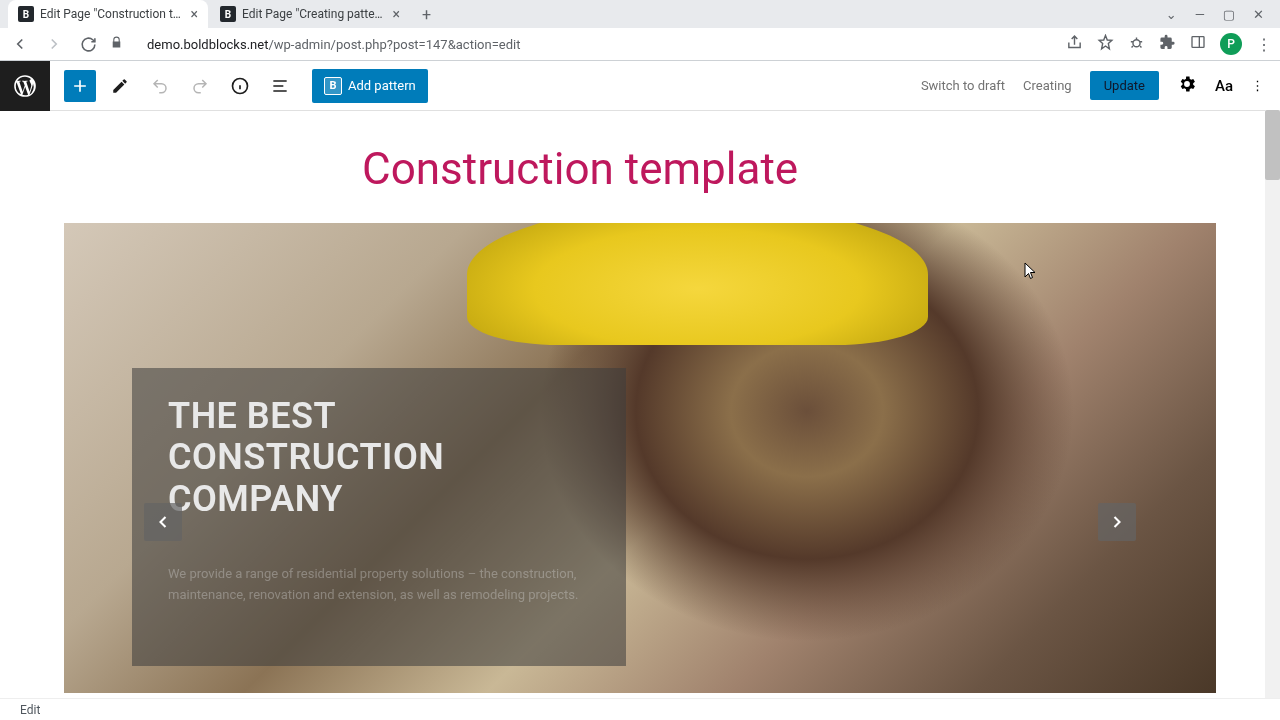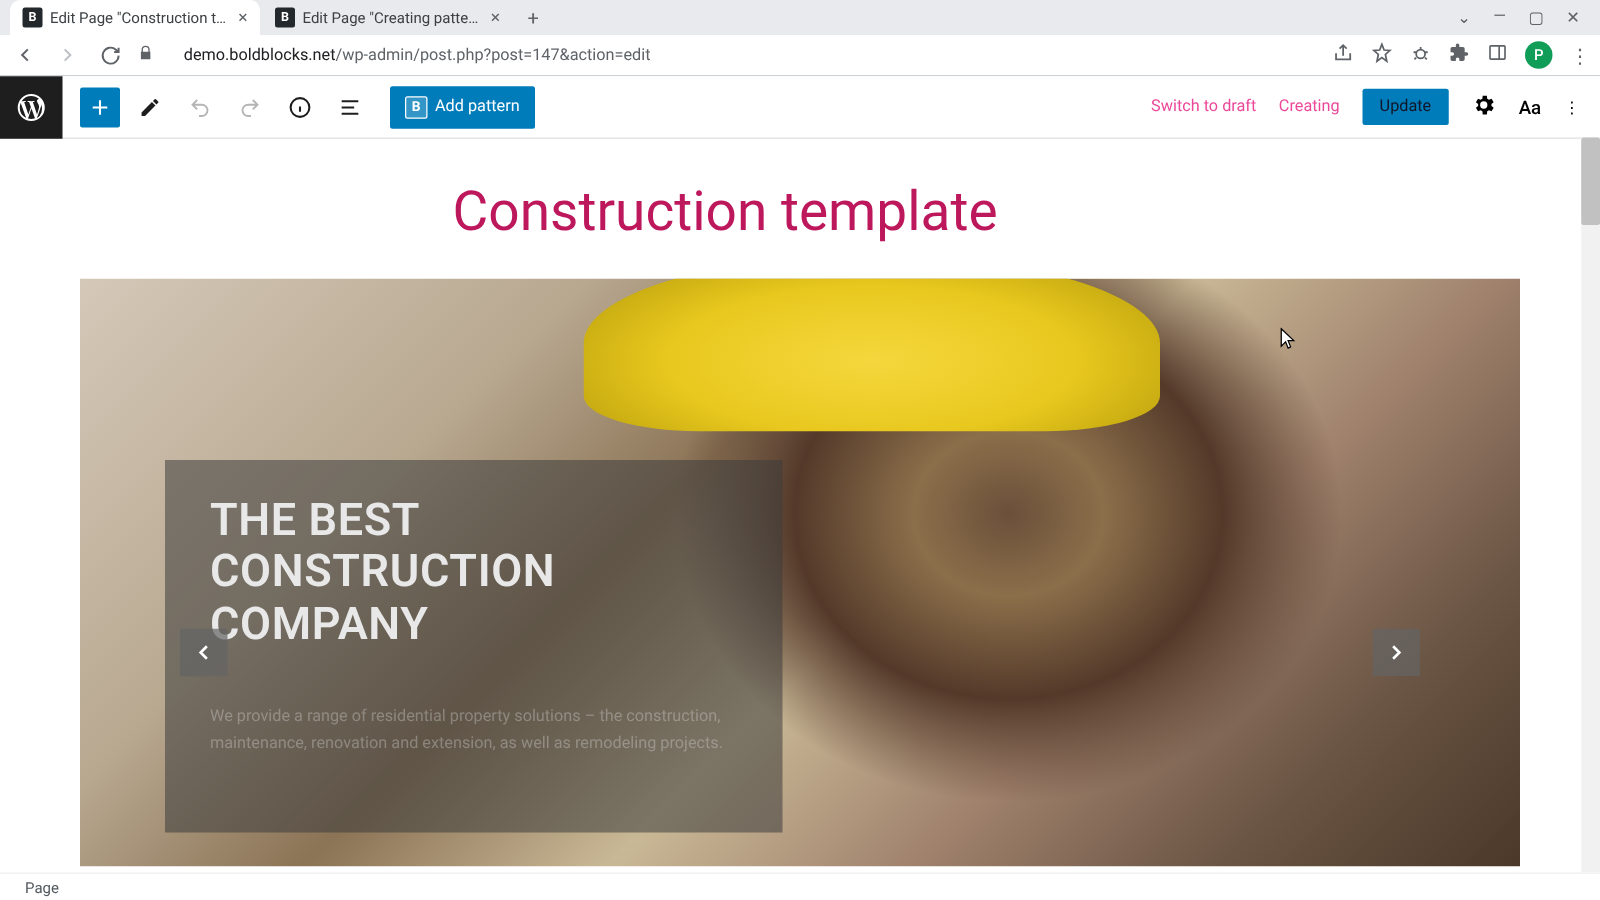--- a/index.html
+++ b/index.html
@@ -30,21 +30,21 @@
 .wp-header { display: flex; align-items: center; height: 50px; border-bottom: 1px solid #e0e0e0; background: #fff; }
 .wp-logo { width: 50px; height: 50px; background: #1e1e1e; display: flex; align-items: center; justify-content: center; }
 .wp-logo svg { width: 26px; height: 26px; fill: #fff; }
 .wp-toolbar-left { display: flex; align-items: center; gap: 8px; padding-left: 14px; }
 .icon-btn { width: 32px; height: 32px; display: flex; align-items: center; justify-content: center; border-radius: 2px; color: #1e1e1e; }
 .icon-btn.primary { background: #007cba; color: #fff; }
 .icon-btn.disabled { color: #b5b5b5; }
 .add-pattern-btn { display: flex; align-items: center; gap: 6px; background: #007cba; color: #fff; padding: 0 12px; height: 34px; border-radius: 2px; font-size: 13px; margin-left: 8px; }
 .add-pattern-btn .pat-icon { width: 18px; height: 18px; background: rgba(255,255,255,0.2); border: 1px solid #fff; border-radius: 2px; display: flex; align-items: center; justify-content: center; font-size: 11px; font-weight: bold; }
 .wp-toolbar-right { margin-left: auto; display: flex; align-items: center; gap: 18px; padding-right: 16px; font-size: 13px; }
-.link-btn { color: #ec4899; }
+.link-btn { color: #737373; }
 .update-btn { background: #007cba; color: #0f172a; padding: 7px 14px; border-radius: 2px; }
 .aa-btn { font-weight: 500; font-size: 15px; }
 
 
 .editor-area { height: calc(720px - 28px - 32px - 50px - 22px); overflow: hidden; position: relative; }
 .page-title { font-size: 44px; font-weight: 400; color: #be185d; text-align: left; padding: 32px 0 28px 362px; font-family: Roboto, sans-serif; }
 
 .hero { position: relative; margin: 0 64px; height: 470px; overflow: hidden; background: linear-gradient(135deg, #d4c8b8 0%, #b8a890 25%, #8b7355 40%, #c9b896 55%, #a0826d 70%, #6b5544 85%, #4a3828 100%); }
 .hero::after { content: ""; position: absolute; right: 8%; top: 0; width: 55%; height: 100%; background: radial-gradient(ellipse 60% 70% at 50% 40%, #6b4f3a 0%, #8b6f4a 20%, #54392a 45%, transparent 70%); }
 .helmet { position: absolute; right: 25%; top: -4%; width: 40%; height: 30%; background: radial-gradient(ellipse at 50% 60%, #f5d73d 0%, #e8c81e 50%, #c4a810 80%, transparent 100%); border-radius: 50% 50% 20% 20%; z-index: 1; }
@@ -221,14 +221,14 @@
         <path d="M1 1l0 14 3.5-3.5 2 5 2-1-2-5H11z" fill="#fff" stroke="#000" stroke-width="1"></path>
       </svg>
   </div>
 </div>
 
 <div class="vscroll">
   <div class="vscroll-thumb"></div>
 </div>
 
 <div class="status-bar">
-  <span>Page</span>
+  <span>Edit</span>
 </div>
 
 </body></html>

